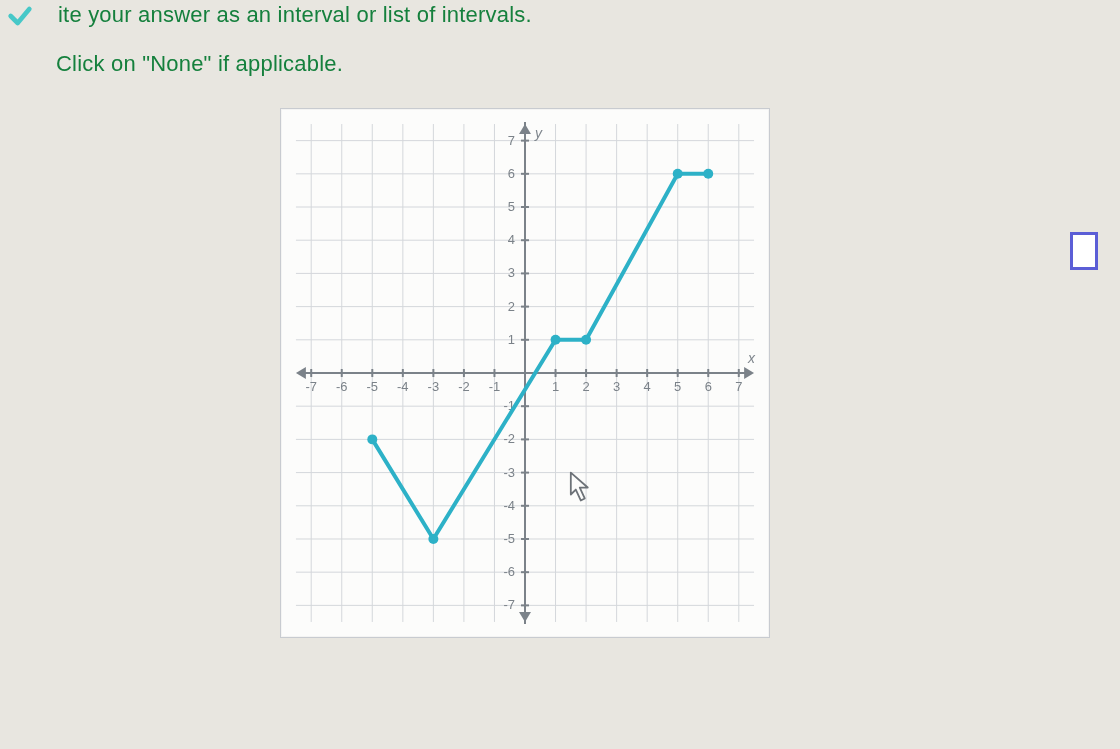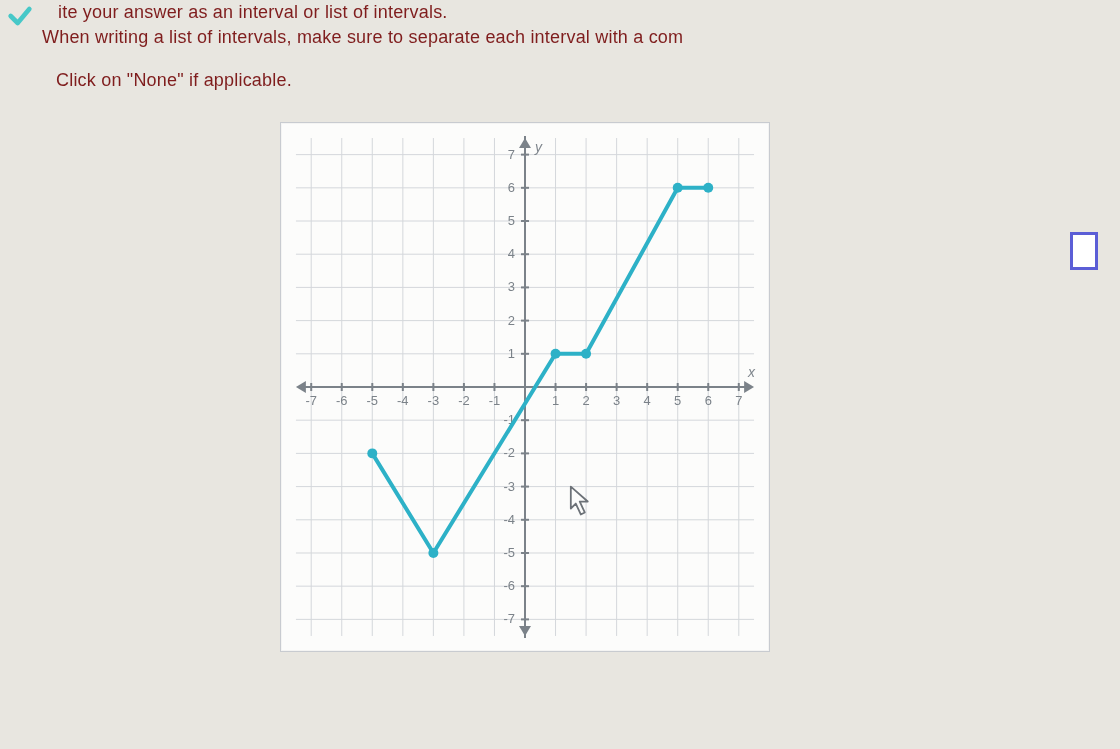--- a/index.html
+++ b/index.html
@@ -18,23 +18,23 @@
     .checkmark {
       position: absolute;
       top: 2px;
       left: 6px;
       width: 30px;
       height: 30px;
       color: #3ec1d3;
     }
     .instructions {
       margin-left: 30px;
-      font-size: 18px;
+      font-size: 22px;
       line-height: 1.4;
-      color: #7f1d1d;
+      color: #15803d;
       letter-spacing: 0.2px;
     }
     .line1 { margin-left: 8px; }
     .line2 { margin-left: -8px; }
     .line3 { margin-top: 18px; margin-left: 6px; }
 
     .chart-area {
       margin-top: 28px;
       margin-left: 260px;
       width: 490px;
@@ -87,21 +87,20 @@
 
 <div class="checkmark">
   <svg viewBox="0 0 24 24" width="28" height="28">
     <polyline points="4,12 10,18 20,6" fill="none" stroke="#47c8c8" stroke-width="4" stroke-linecap="round" stroke-linejoin="round"></polyline>
   </svg>
 </div>
 
 <div class="content">
   <div class="instructions">
     <div class="line1">ite your answer as an interval or list of intervals.</div>
-    <div class="line2">When writing a list of intervals, make sure to separate each interval with a com</div>
     <div class="line3">Click on "None" if applicable.</div>
   </div>
 
   <div class="chart-area">
     <svg class="chart-svg" viewBox="0 0 490 530">
       <g id="grid-group">
           <line x1="30.333333333333314" y1="515" x2="30.333333333333314" y2="14.999999999999972" class="gridline"></line>
           <line x1="61" y1="515" x2="61" y2="14.999999999999972" class="gridline"></line>
           <line x1="91.66666666666666" y1="515" x2="91.66666666666666" y2="14.999999999999972" class="gridline"></line>
           <line x1="122.33333333333333" y1="515" x2="122.33333333333333" y2="14.999999999999972" class="gridline"></line>

